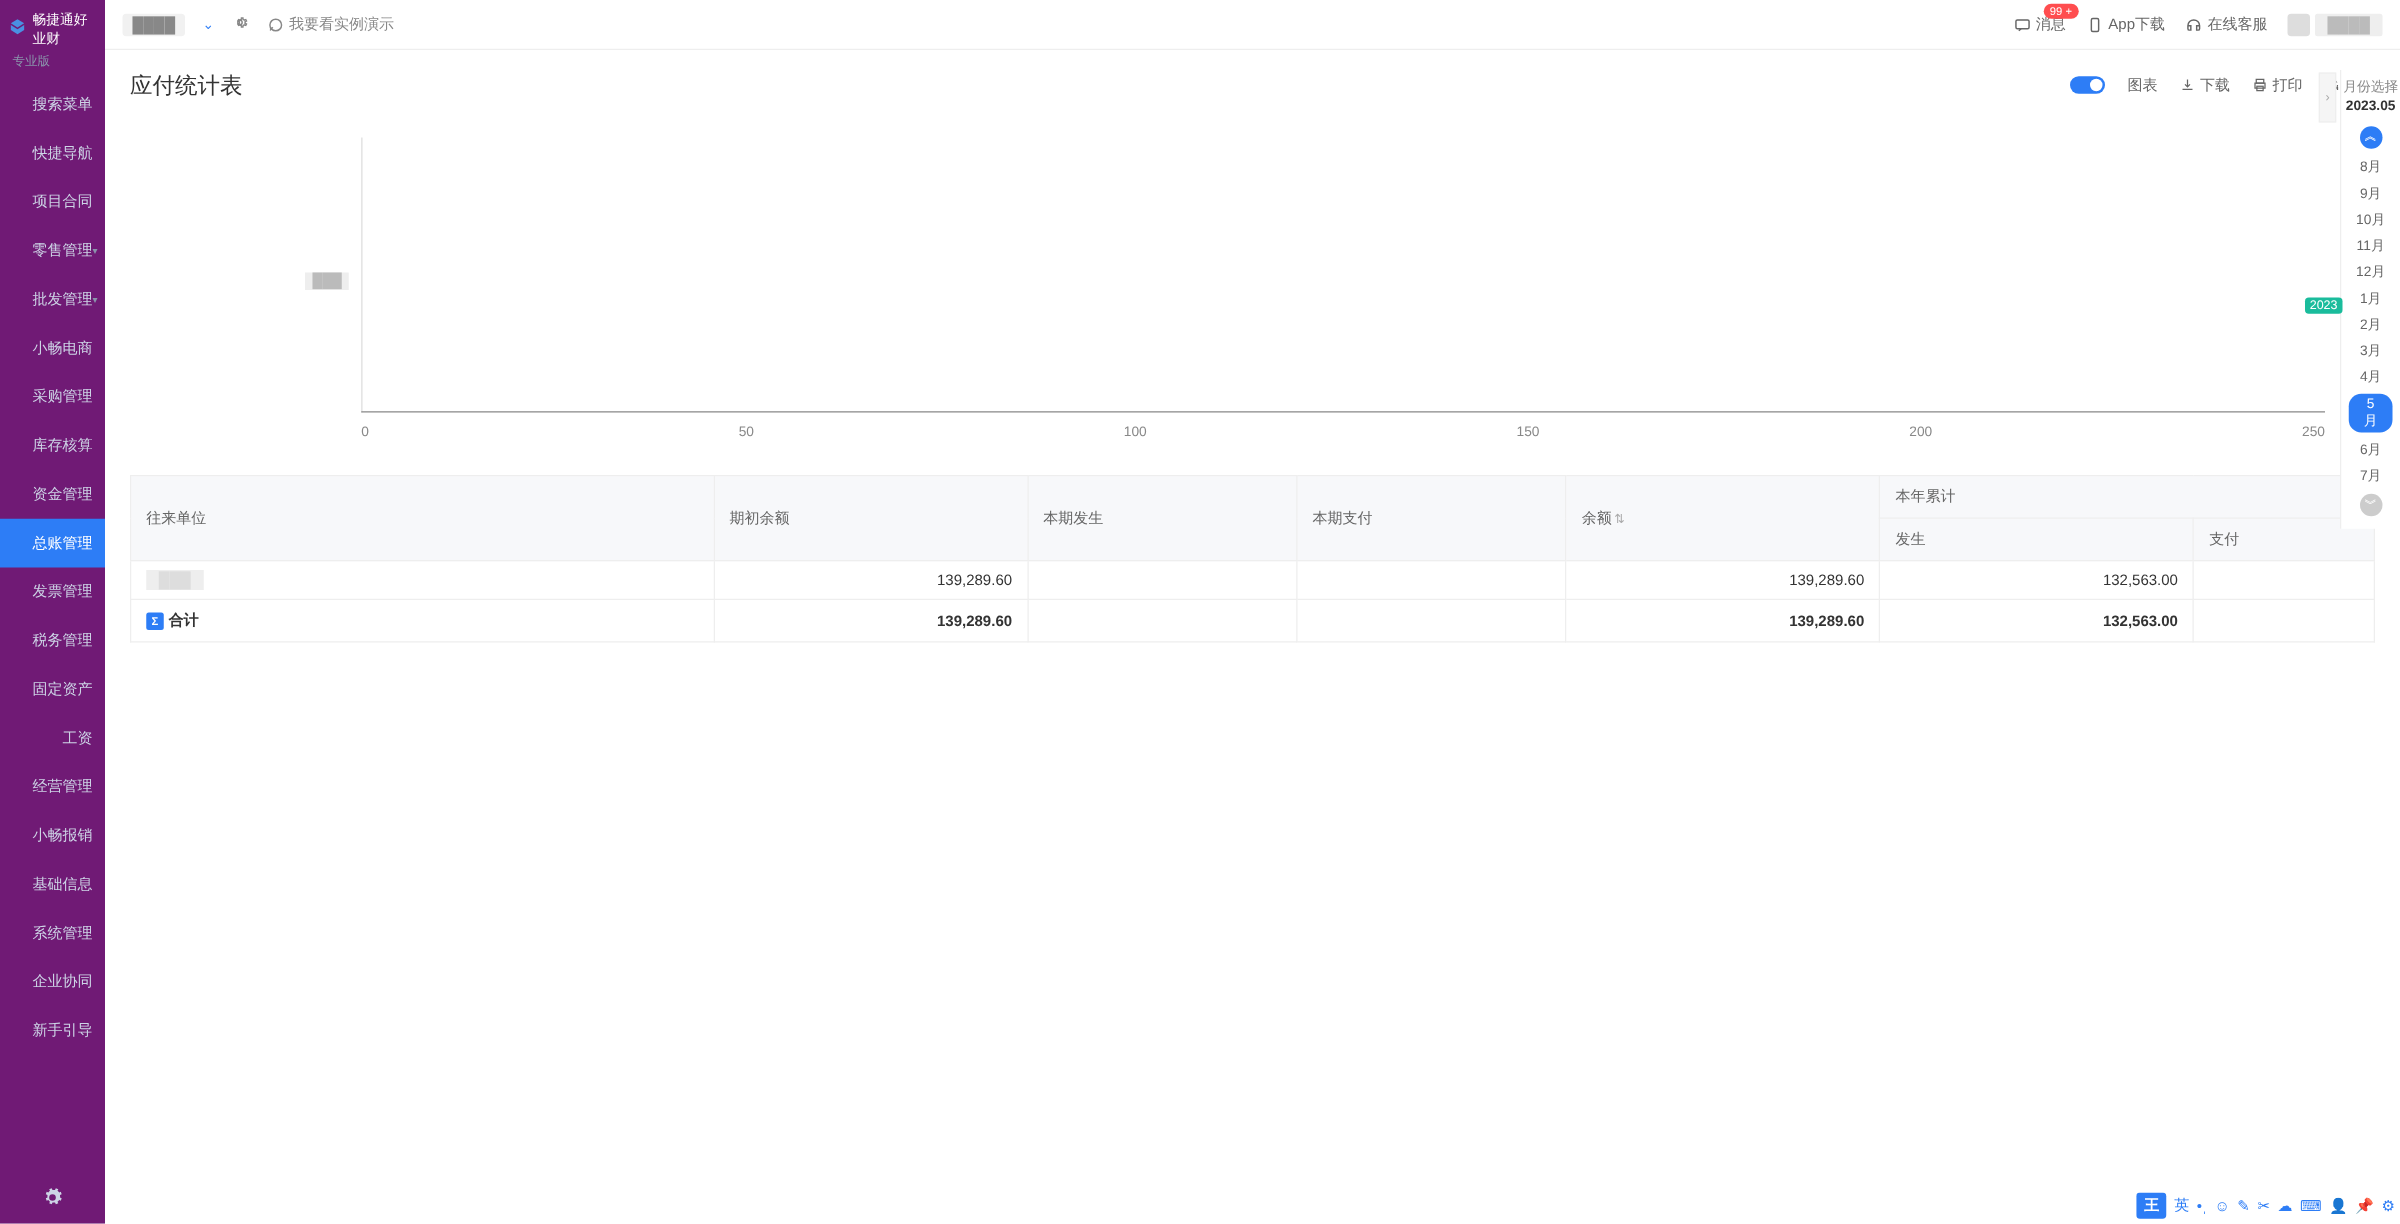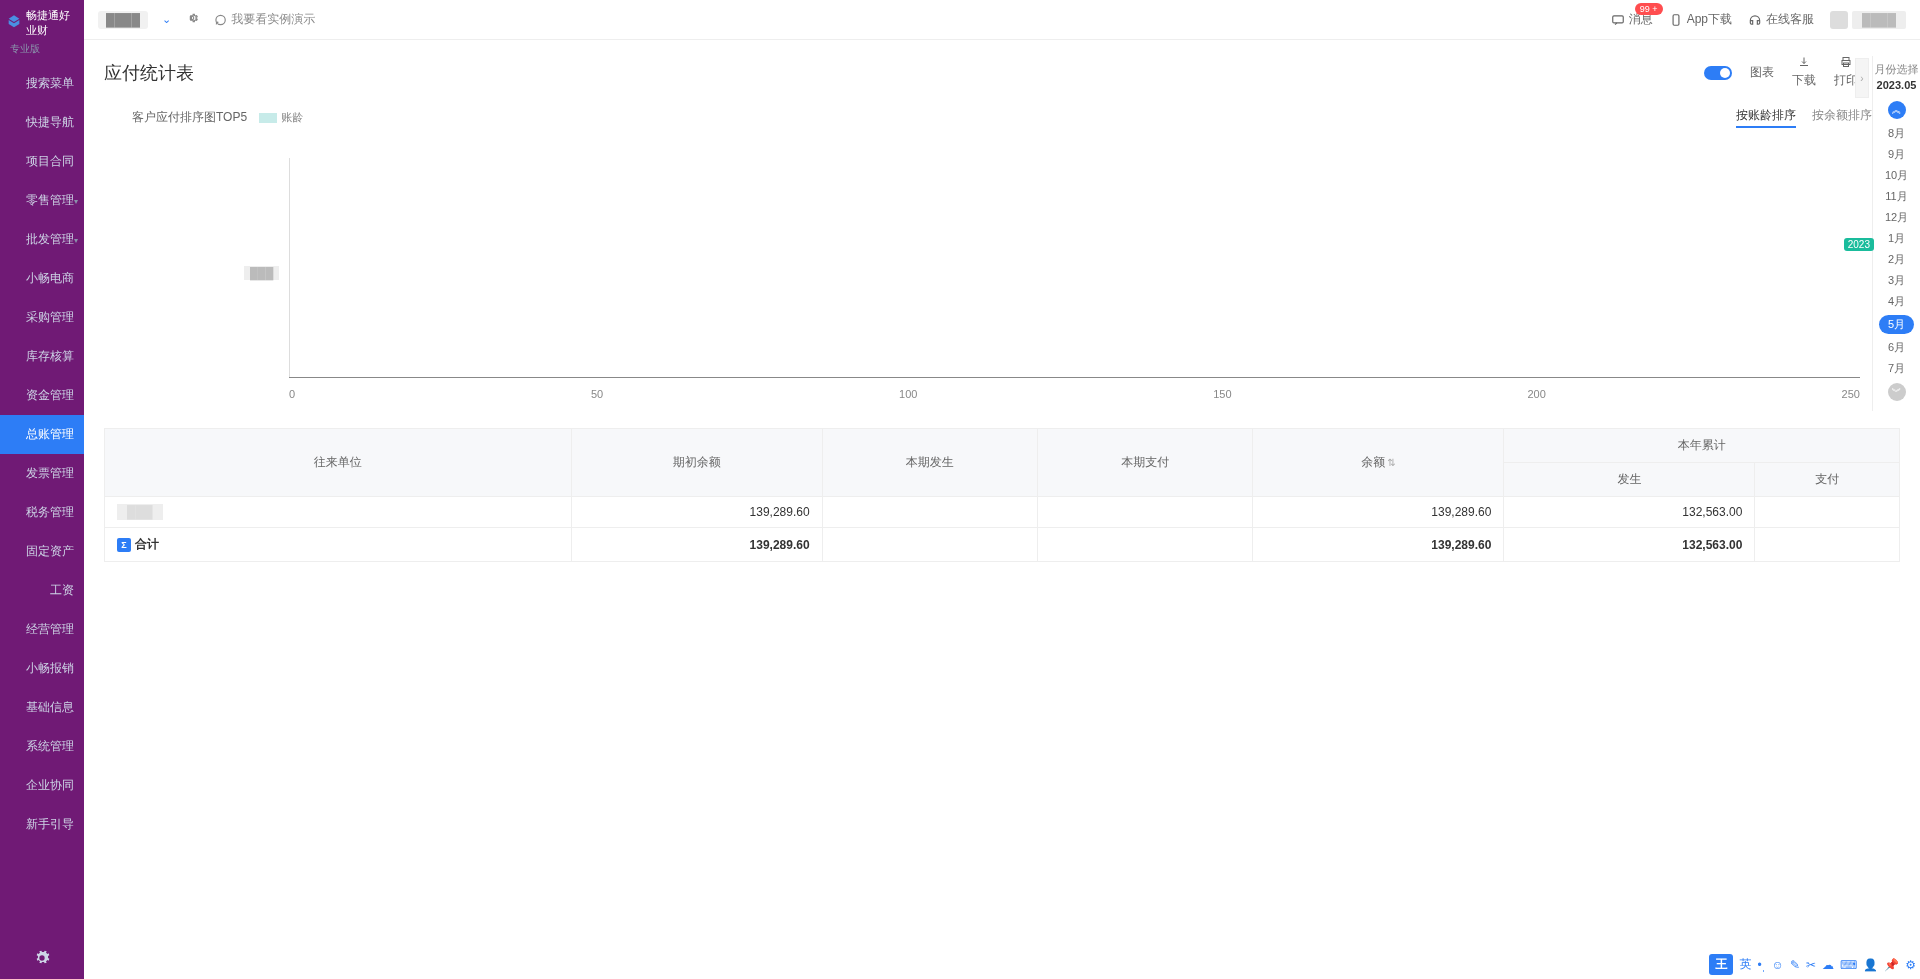--- a/index.html
+++ b/index.html
@@ -39,21 +39,21 @@
 .tabs-right { position: absolute; right: 10px; display: flex; gap: 8px; color: #999; }
 .icon-btn { cursor: pointer; padding: 2px 4px; }
 
 
 .page-body { flex: 1; padding: 16px 20px 0 20px; overflow: auto; position: relative; }
 .page-head { display: flex; align-items: center; }
 .page-title { font-size: 18px; font-weight: 500; color: #333; }
 .page-actions { margin-left: auto; display: flex; align-items: center; gap: 18px; color: #666; }
 .toggle { width: 28px; height: 14px; background: #2d7df6; border-radius: 8px; position: relative; cursor: pointer; }
 .toggle::after { content: ''; position: absolute; right: 2px; top: 2px; width: 10px; height: 10px; background: #fff; border-radius: 50%; }
-.act-item { display: flex; align-items: center; gap: 4px; cursor: pointer; font-size: 12px; flex-direction: column; }
+.act-item { display: flex; align-items: center; gap: 4px; cursor: pointer; font-size: 12px; }
 
 
 .chart-head { display: flex; align-items: center; margin-top: 18px; padding: 0 28px; }
 .chart-title { font-size: 12px; color: #666; }
 .legend { margin-left: 12px; display: flex; align-items: center; gap: 4px; font-size: 11px; color: #888; }
 .legend-swatch { width: 18px; height: 10px; background: #c7ebe9; }
 .sort-opts { margin-left: auto; display: flex; gap: 16px; font-size: 12px; }
 .sort-opt { cursor: pointer; color: #888; }
 .sort-opt.active { color: #333; border-bottom: 2px solid #2d7df6; padding-bottom: 2px; }
 
@@ -62,38 +62,38 @@
 .y-axis { left: 145px; top: 20px; bottom: 30px; width: 1px; }
 .x-axis { left: 145px; right: 0; bottom: 30px; height: 1px; background: #888; }
 .bar-row { position: absolute; top: 50%; left: 145px; right: 0; transform: translateY(-50%); display: flex; align-items: center; }
 .bar-fill { height: 16px; background: #c7ebe9; }
 .bar-label { margin-left: 8px; font-size: 11px; color: #888; }
 .bar-cust { position: absolute; left: 100px; top: 50%; transform: translateY(-50%); font-size: 11px; color: #bbb; background: #eee; padding: 1px 6px; }
 .x-ticks { position: absolute; left: 145px; right: 0; bottom: 8px; display: flex; justify-content: space-between; font-size: 11px; color: #888; }
 
 
 .tbl { width: 100%; border-collapse: collapse; margin-top: 20px; font-size: 12px; }
-.tbl th, .tbl td { border: 1px solid #eee; padding: 8px 12px; text-align: center; }
+.tbl th, .tbl td { border: 1px solid #eee; padding: 8px 12px; text-align: left; }
 .tbl thead { background: #f7f8fa; }
 .tbl th { color: #666; font-weight: 400; }
 .tbl .num { text-align: right; }
 .tbl .left { text-align: left; }
 .total-row td { font-weight: 600; }
 .sum-icon { display: inline-block; width: 14px; height: 14px; background: #2d7df6; color: #fff; font-size: 9px; text-align: center; line-height: 14px; border-radius: 2px; margin-right: 4px; }
 .sort-ico { font-size: 10px; color: #aaa; margin-left: 2px; }
 .blur { color: #ddd; background: #eee; padding: 1px 10px; }
 
 
 .month-panel { position: absolute; right: 0; top: 56px; width: 48px; background: #fff; border-left: 1px solid #eee; padding: 6px 0; text-align: center; font-size: 11px; }
 .mp-title { color: #888; }
 .mp-current { font-weight: 600; color: #333; margin: 2px 0 10px; }
 .mp-arrow { width: 18px; height: 18px; background: #2d7df6; color: #fff; border-radius: 50%; margin: 4px auto; line-height: 18px; font-size: 10px; cursor: pointer; }
 .mp-arrow.down { background: #ccc; }
 .mp-month { padding: 3px 0; cursor: pointer; color: #666; }
-.mp-month.active { background: #2d7df6; color: #fff; border-radius: 10px; margin: 3px 6px; padding: 2px 0; }
+.mp-month.active { background: #2d7df6; color: #fff; border-radius: 10px; margin: 3px 6px; padding: 2px 12px; }
 .year-badge { position: absolute; right: 46px; top: 238px; background: #1abc9c; color: #fff; font-size: 10px; padding: 1px 4px; border-radius: 3px; }
 
 
 .ime-bar { position: fixed; right: 4px; bottom: 4px; display: flex; gap: 6px; align-items: center; font-size: 12px; }
 .ime-badge { background: #2d7df6; color: #fff; padding: 2px 6px; border-radius: 3px; font-weight: 600; }
 .ime-ico { color: #2d7df6; cursor: pointer; }
 
 .collapse-handle { position: absolute; left: -18px; top: 2px; width: 14px; height: 40px; background: #f5f5f5; border: 1px solid #eee; display: flex; align-items: center; justify-content: center; cursor: pointer; color: #aaa; font-size: 10px; }
 </style>
 </head>
@@ -208,31 +208,20 @@
           </span>
           <span class="act-item">
             <svg width="12" height="12" viewBox="0 0 24 24" fill="none" stroke="#666" stroke-width="2">
                 <path d="M4 12a8 8 0 018-8 8 8 0 017 4M20 12a8 8 0 01-8 8 8 8 0 01-7-4M4 4v4h4M20 20v-4h-4"></path>
               </svg>
             <span>刷新</span>
           </span>
         </div>
       </div>
 
-      <div class="chart-head">
-        <span class="chart-title">客户应付排序图TOP5</span>
-        <span class="legend">
-          <span class="legend-swatch"></span>
-          <span>账龄</span>
-        </span>
-        <div class="sort-opts">
-          <span class="sort-opt active">按账龄排序</span>
-          <span class="sort-opt">按余额排序</span>
-        </div>
-      </div>
 
       <div class="chart-area">
         <span class="bar-cust">███</span>
         <div class="axis-line y-axis"></div>
         <div class="axis-line x-axis"></div>
         <div class="x-ticks" id="x-ticks">
             <span>0</span>
             <span>50</span>
             <span>100</span>
             <span>150</span>

